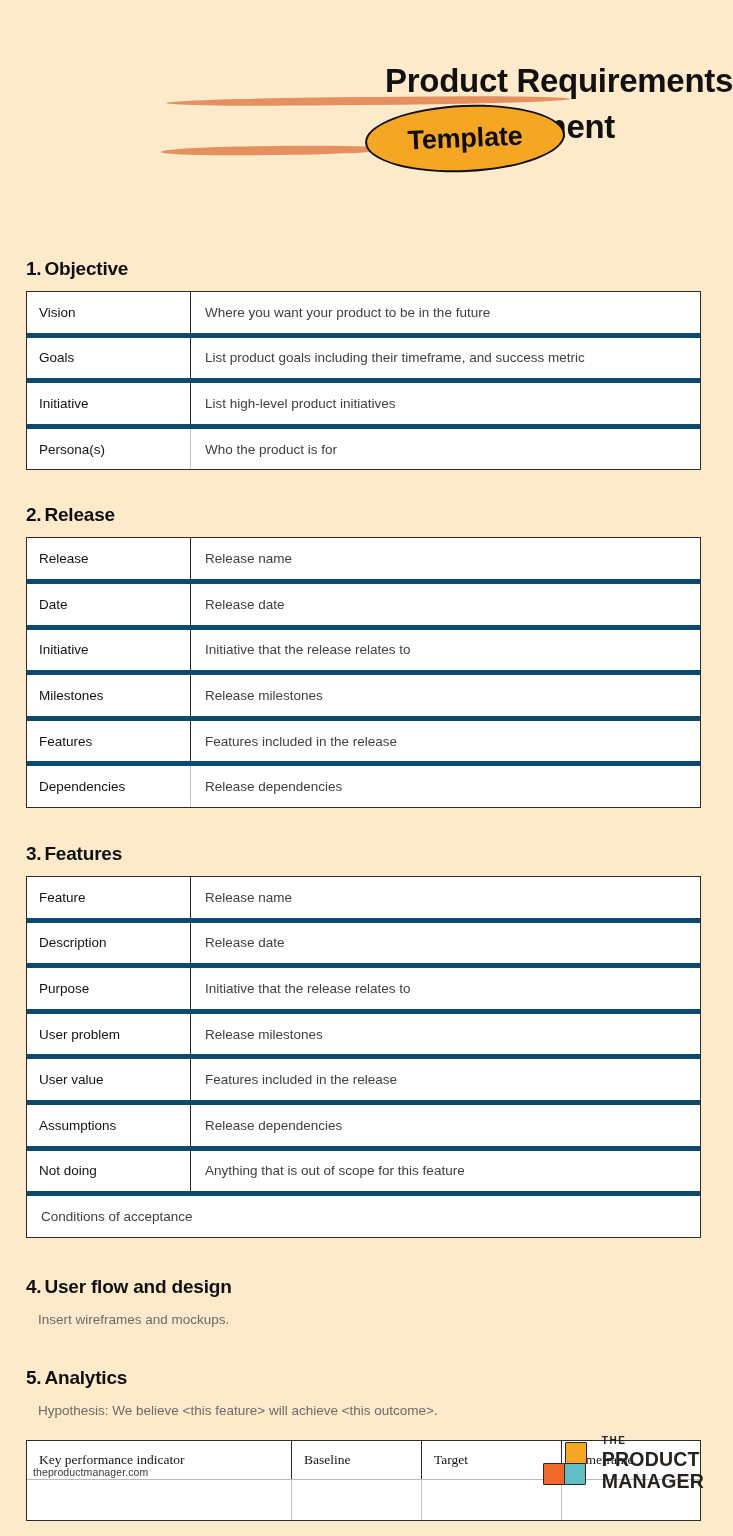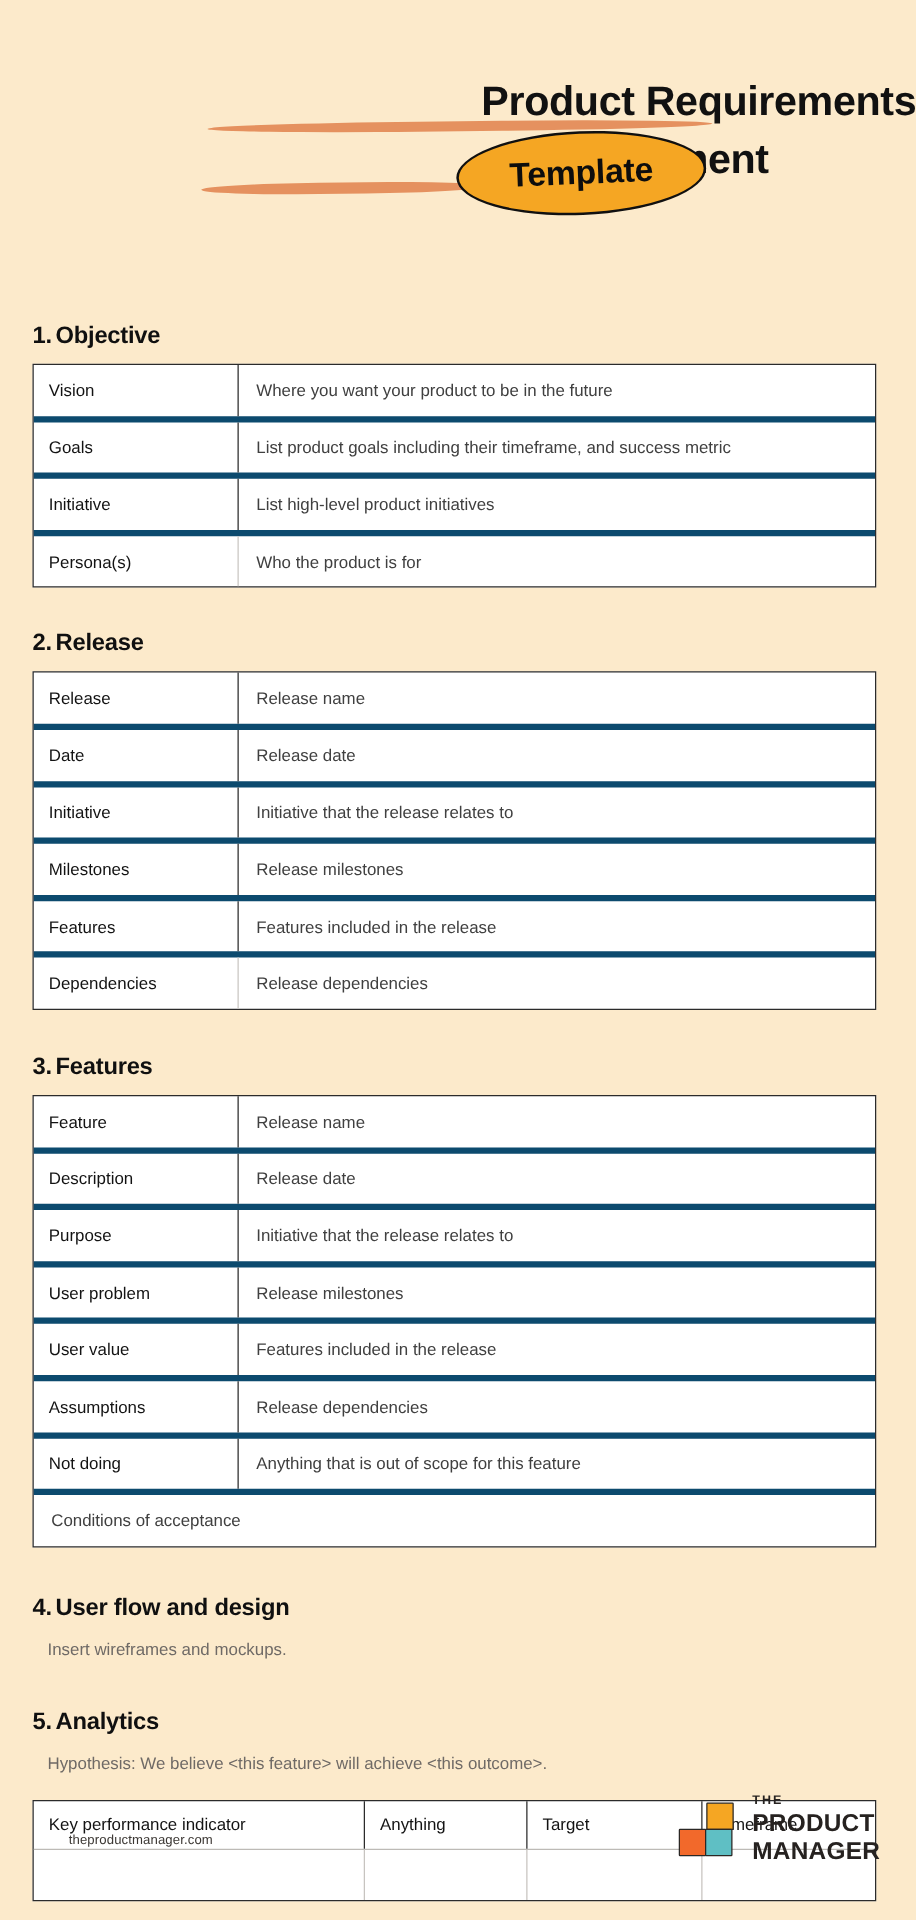--- a/index.html
+++ b/index.html
@@ -159,40 +159,40 @@
   .kpi-cell {
     box-sizing: border-box;
     padding-left: 12px;
     display: flex;
     align-items: center;
     font-size: 13.5px;
     color: #131313;
     border-right: 1.6px solid #2b2b2b;
   }
   .kpi-cell:last-child { border-right: none; }
-  .kpi-head .kpi-cell { height: 38px; }
+  .kpi-head .kpi-cell { height: 38px; font-family: Liberation Serif, serif; }
   .kpi-body .kpi-cell { height: 40px; }
   .kpi-body .kpi-cell { border-right: 1.1px solid #c7c4c0; }
   .kpi-body .kpi-cell:last-child { border-right: none; }
   .kpi-c0 { width: 265px; flex: 0 0 265px; }
   .kpi-c1 { width: 130px; flex: 0 0 130px; }
   .kpi-c2 { width: 140px; flex: 0 0 140px; }
   .kpi-c3 { flex: 1 1 auto; }
 
   
   .footer {
     position: absolute;
     left: 0;
     right: 0;
     bottom: 0;
     height: 110px;
   }
   .footer-url {
     position: absolute;
-    left: 55px;
+    left: 33px;
     top: 40px;
     font-size: 10.5px;
     color: #3b3733;
     letter-spacing: 0.1px;
   }
   .logo {
     position: absolute;
     right: 29px;
     top: 10px;
     display: flex;
@@ -351,21 +351,21 @@
 
   <div class="sec-analytics">
     <h2 class="section-heading">
       <span class="num">5.</span><span>Analytics</span>
     </h2>
     <p class="section-para">Hypothesis: We believe &lt;this feature&gt; will achieve &lt;this outcome&gt;.</p>
 
     <div class="kpi-table">
       <div class="kpi-head">
         <div class="kpi-cell kpi-c0">Key performance indicator</div>
-        <div class="kpi-cell kpi-c1">Anything</div>
+        <div class="kpi-cell kpi-c1">Baseline</div>
         <div class="kpi-cell kpi-c2">Target</div>
         <div class="kpi-cell kpi-c3">Timeframe</div>
       </div>
       <div class="kpi-body">
         <div class="kpi-cell kpi-c0"></div>
         <div class="kpi-cell kpi-c1"></div>
         <div class="kpi-cell kpi-c2"></div>
         <div class="kpi-cell kpi-c3"></div>
       </div>
     </div>

